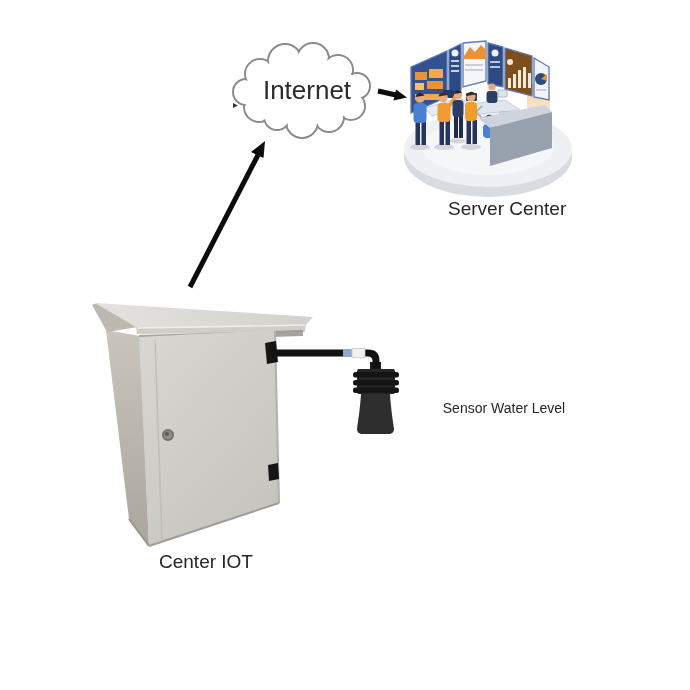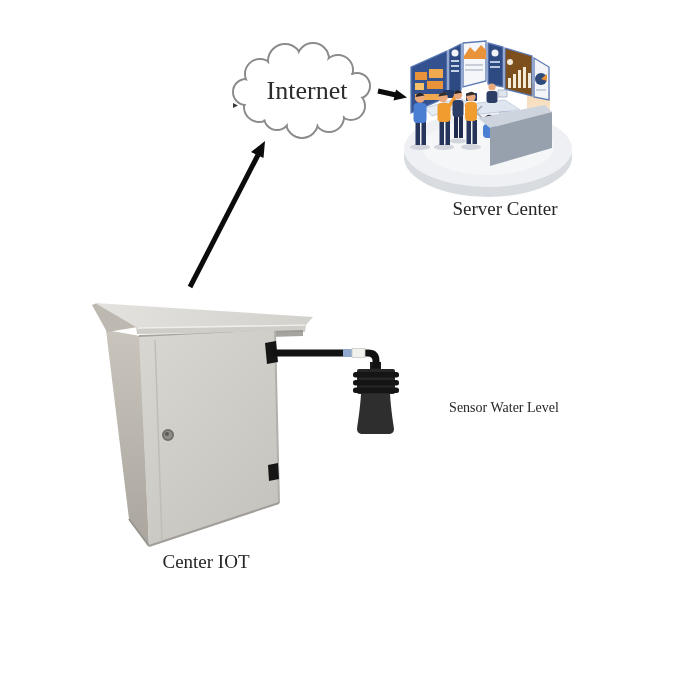--- a/index.html
+++ b/index.html
@@ -1,23 +1,23 @@
 <!DOCTYPE html>
 <html><head>
 <meta charset="utf-8">
 <style>
   html,body{margin:0;padding:0;background:#ffffff;}
   .canvas{
     position:relative;width:690px;height:690px;background:#ffffff;
-    font-family:Liberation Serif, serif;overflow:hidden;
+    font-family:Liberation Sans, sans-serif;overflow:hidden;
   }
   .canvas svg{position:absolute;left:0;top:0;}
   .lbl{position:absolute;color:#262626;line-height:1.15;white-space:nowrap;}
   .lbl-internet{left:252px;top:76px;width:110px;text-align:center;font-size:26px;color:#2b2b2b;}
-  .lbl-server{left:430px;top:198px;width:150px;text-align:center;font-size:19px;}
+  .lbl-server{left:448px;top:198px;width:150px;font-size:19px;}
   .lbl-sensor{left:419px;top:400px;width:170px;text-align:center;font-size:14px;}
   .lbl-control{left:141px;top:551px;width:130px;text-align:center;font-size:19px;}
 </style>
 </head>
 <body>
 
 <div class="canvas">
 
 <svg width="690" height="690" viewBox="0 0 690 690">
   <defs>

